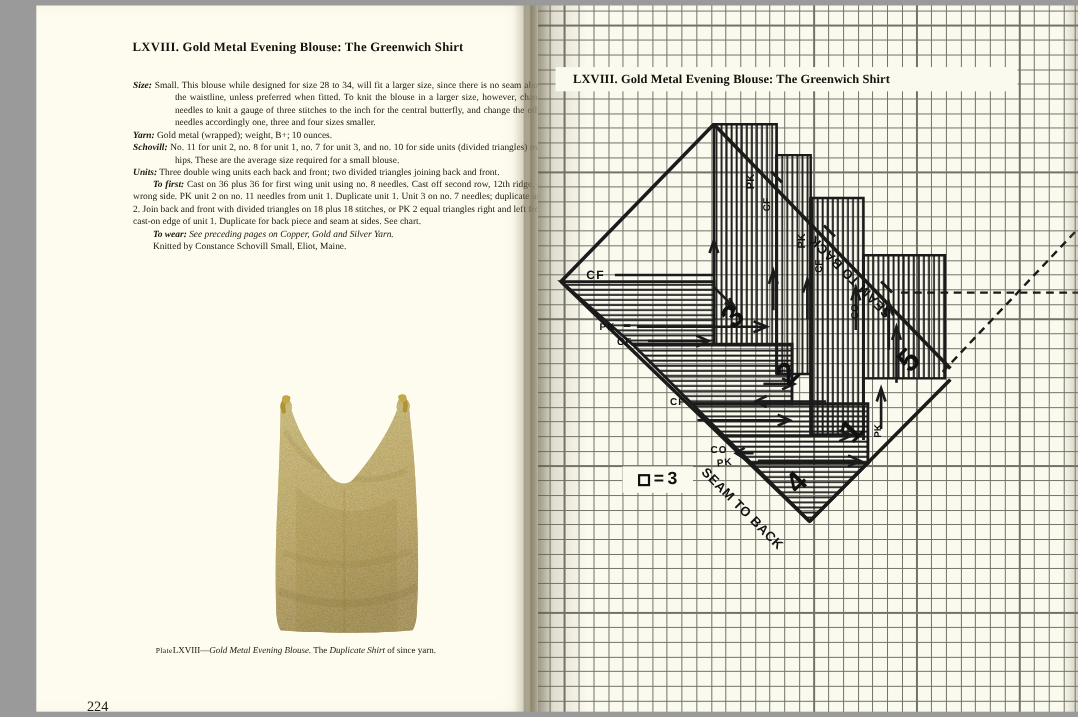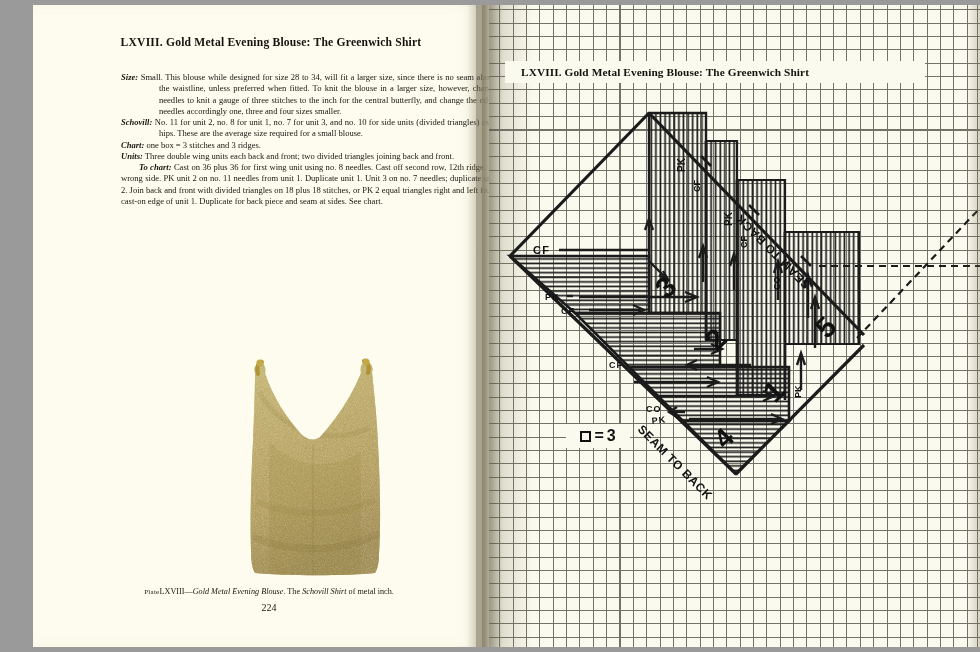--- a/index.html
+++ b/index.html
@@ -34,22 +34,22 @@
   
   #blouse-figure { position:absolute; left:196px; top:332px; width:172px; height:248px; }
   #blouse-figure svg { display:block; }
 
   .plate-caption {
     position:absolute; left:46px; top:586px; width:380px; text-align:center;
     font-size:8.2px; color:#1a1710; line-height:12px;
   }
   .smcap { font-size:6.9px; letter-spacing:.3px; }
   .page-num {
-    position:absolute; left:46px; top:602px; width:380px; text-align:center;
-    font-size:10px; color:#1a1710;
+    position:absolute; left:46px; top:634px; width:380px; text-align:left;
+    font-size:13px; color:#1a1710;
   }
 
   
   #gutter {
     position:absolute; left:476px; top:0; width:32px; height:652px;
     background:linear-gradient(to right,
       rgba(60,54,38,.30) 0%,
       rgba(150,142,112,.42) 18%,
       rgba(205,198,170,.22) 42%,
       rgba(120,112,86,.38) 62%,
@@ -116,42 +116,49 @@
 
     <div class="pg-title">LXVIII.  Gold Metal Evening Blouse: The Greenwich Shirt</div>
 
     <div class="body-col">
 
       <div class="para hang">
         <span class="lbl">Size:</span>
         <span>Small. This blouse while designed for size 28 to 34, will fit a larger size, since there is no seam above the waistline, unless preferred when fitted. To knit the blouse in a larger size, however, change needles to knit a gauge of three stitches to the inch for the central butterfly, and change the other needles accordingly one, three and four sizes smaller.</span>
       </div>
 
+      <div class="para hang">
+        <span class="lbl">Yarn:</span>
+        <span>Gold metal (wrapped); weight, B+; 10 ounces.</span>
+      </div>
 
       <div class="para hang">
         <span class="lbl">Schovill:</span>
         <span>No. 11 for unit 2, no. 8 for unit 1, no. 7 for unit 3, and no. 10 for side units (divided triangles) over hips. These are the average size required for a small blouse.</span>
       </div>
 
-      <div class="para hang">
-        <span class="lbl">Chart:</span>
-        <span>one box = 3 stitches and 3 ridges.</span>
-      </div>
 
       <div class="para hang">
         <span class="lbl">Units:</span>
         <span>Three double wing units each back and front; two divided triangles joining back and front.</span>
       </div>
 
       <div class="para indent">
-        <span class="lbl">To chart:</span>
+        <span class="lbl">To first:</span>
         <span>Cast on 36 plus 36 for first wing unit using no. 8 needles. Cast off second row, 12th ridge, on wrong side. PK unit 2 on no. 11 needles from unit 1. Duplicate unit 1. Unit 3 on no. 7 needles; duplicate unit 2. Join back and front with divided triangles on 18 plus 18 stitches, or PK 2 equal triangles right and left from cast-on edge of unit 1. Duplicate for back piece and seam at sides. See chart.</span>
       </div>
 
-
+      <div class="para indent">
+        <span class="lbl">To wear:</span>
+        <span class="ital">See preceding pages on Copper, Gold and Silver Yarn.</span>
+      </div>
+
+      <div class="para indent">
+        <span>Knitted by Constance Schovill Small, Eliot, Maine.</span>
+      </div>
 
     </div>
 
     <div id="blouse-figure">
       <svg width="172" height="248" viewBox="0 0 172 248">
         <defs>
           <linearGradient id="goldGrad" x1="0" y1="0" x2="0.25" y2="1">
             <stop offset="0%" stop-color="#cbb96a"></stop>
             <stop offset="22%" stop-color="#c7b35e"></stop>
             <stop offset="48%" stop-color="#bda64f"></stop>
@@ -206,21 +213,21 @@
         <g>
           <path d="M29,42 C27,35 30,29 33,30" fill="none" stroke="#b09433" stroke-width="4" stroke-linecap="round"></path>
           <path d="M139,41 C141,34 138,28 135,29" fill="none" stroke="#b09433" stroke-width="4" stroke-linecap="round"></path>
           <circle cx="31" cy="31" r="3.6" fill="#c2a847"></circle>
           <circle cx="137" cy="30" r="3.6" fill="#c2a847"></circle>
         </g>
       </svg>
     </div>
 
     <div class="plate-caption">
-      <span class="smcap">Plate</span><span>LXVIII</span><span>—</span><span class="ital">Gold Metal Evening Blouse.</span><span> The </span><span class="ital">Schovill Shirt</span><span> of metal inch.</span>
+      <span class="smcap">Plate</span><span>LXVIII</span><span>—</span><span class="ital">Gold Metal Evening Blouse.</span><span> The </span><span class="ital">Duplicate Shirt</span><span> of since yarn.</span>
     </div>
 
     <div class="page-num">224</div>
   </div>
 
   <div id="gutter-dark"></div>
   <div id="gutter"></div>
 
   <div id="right-page">
     <div id="grid"></div>

